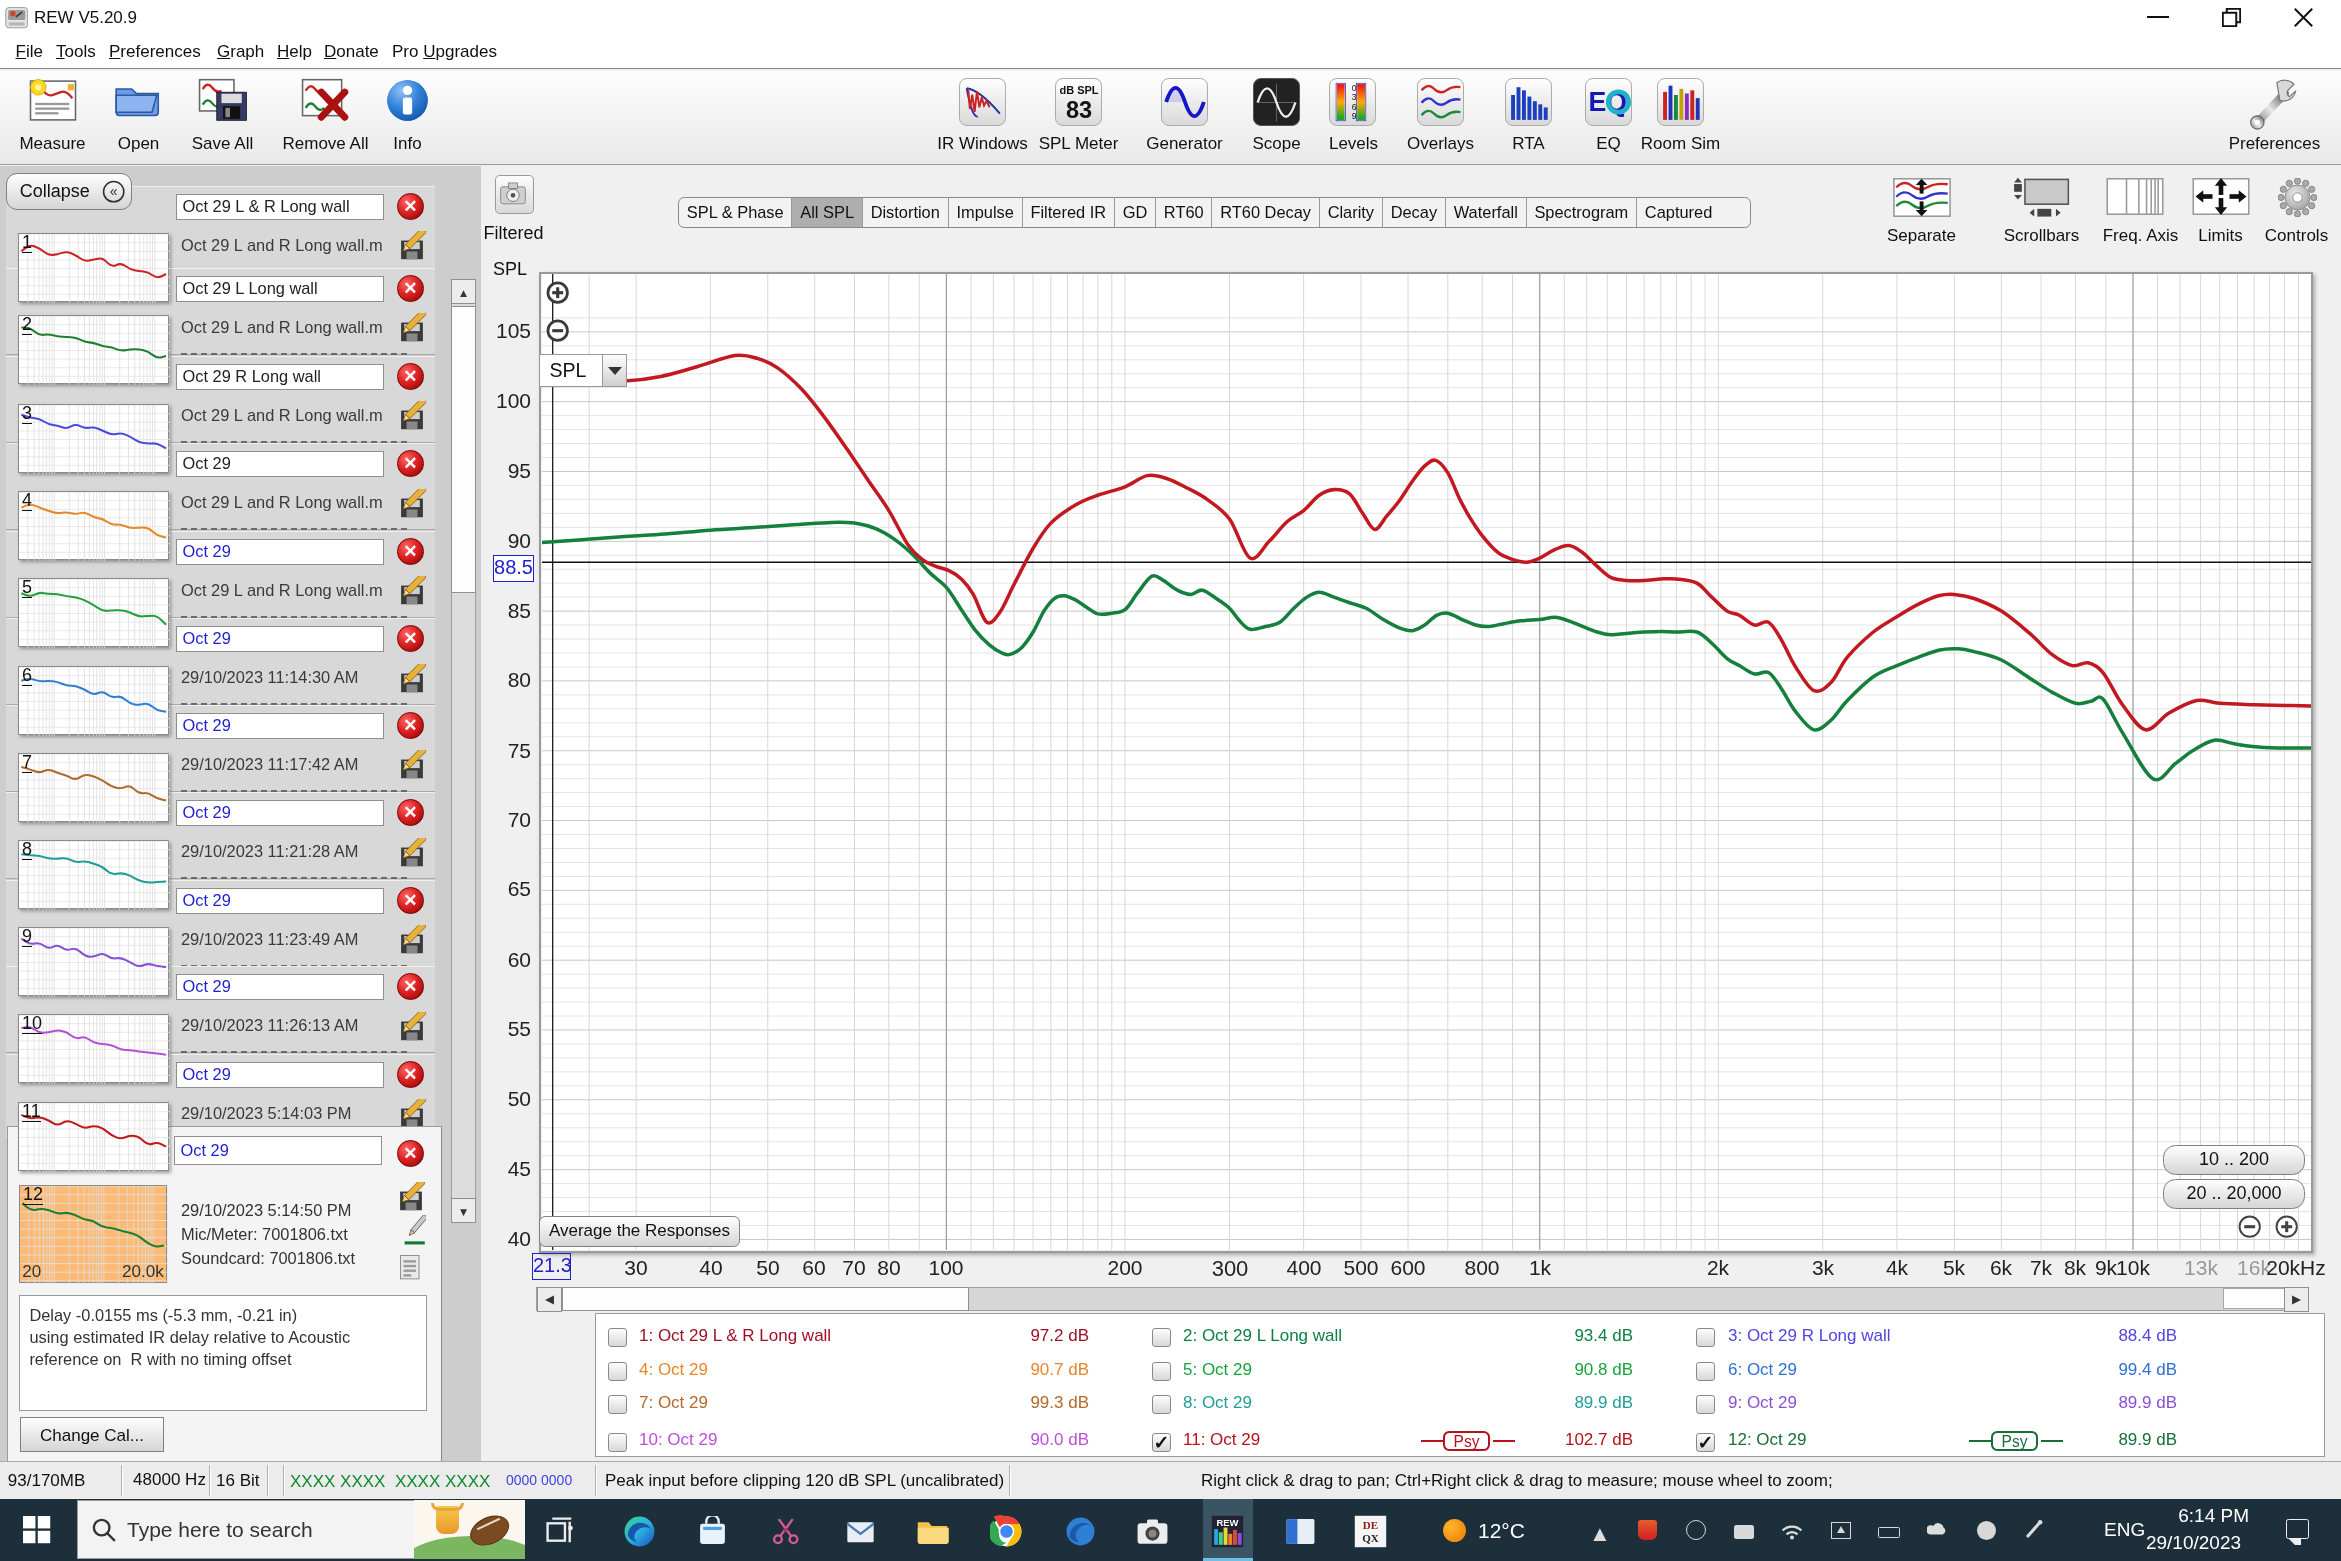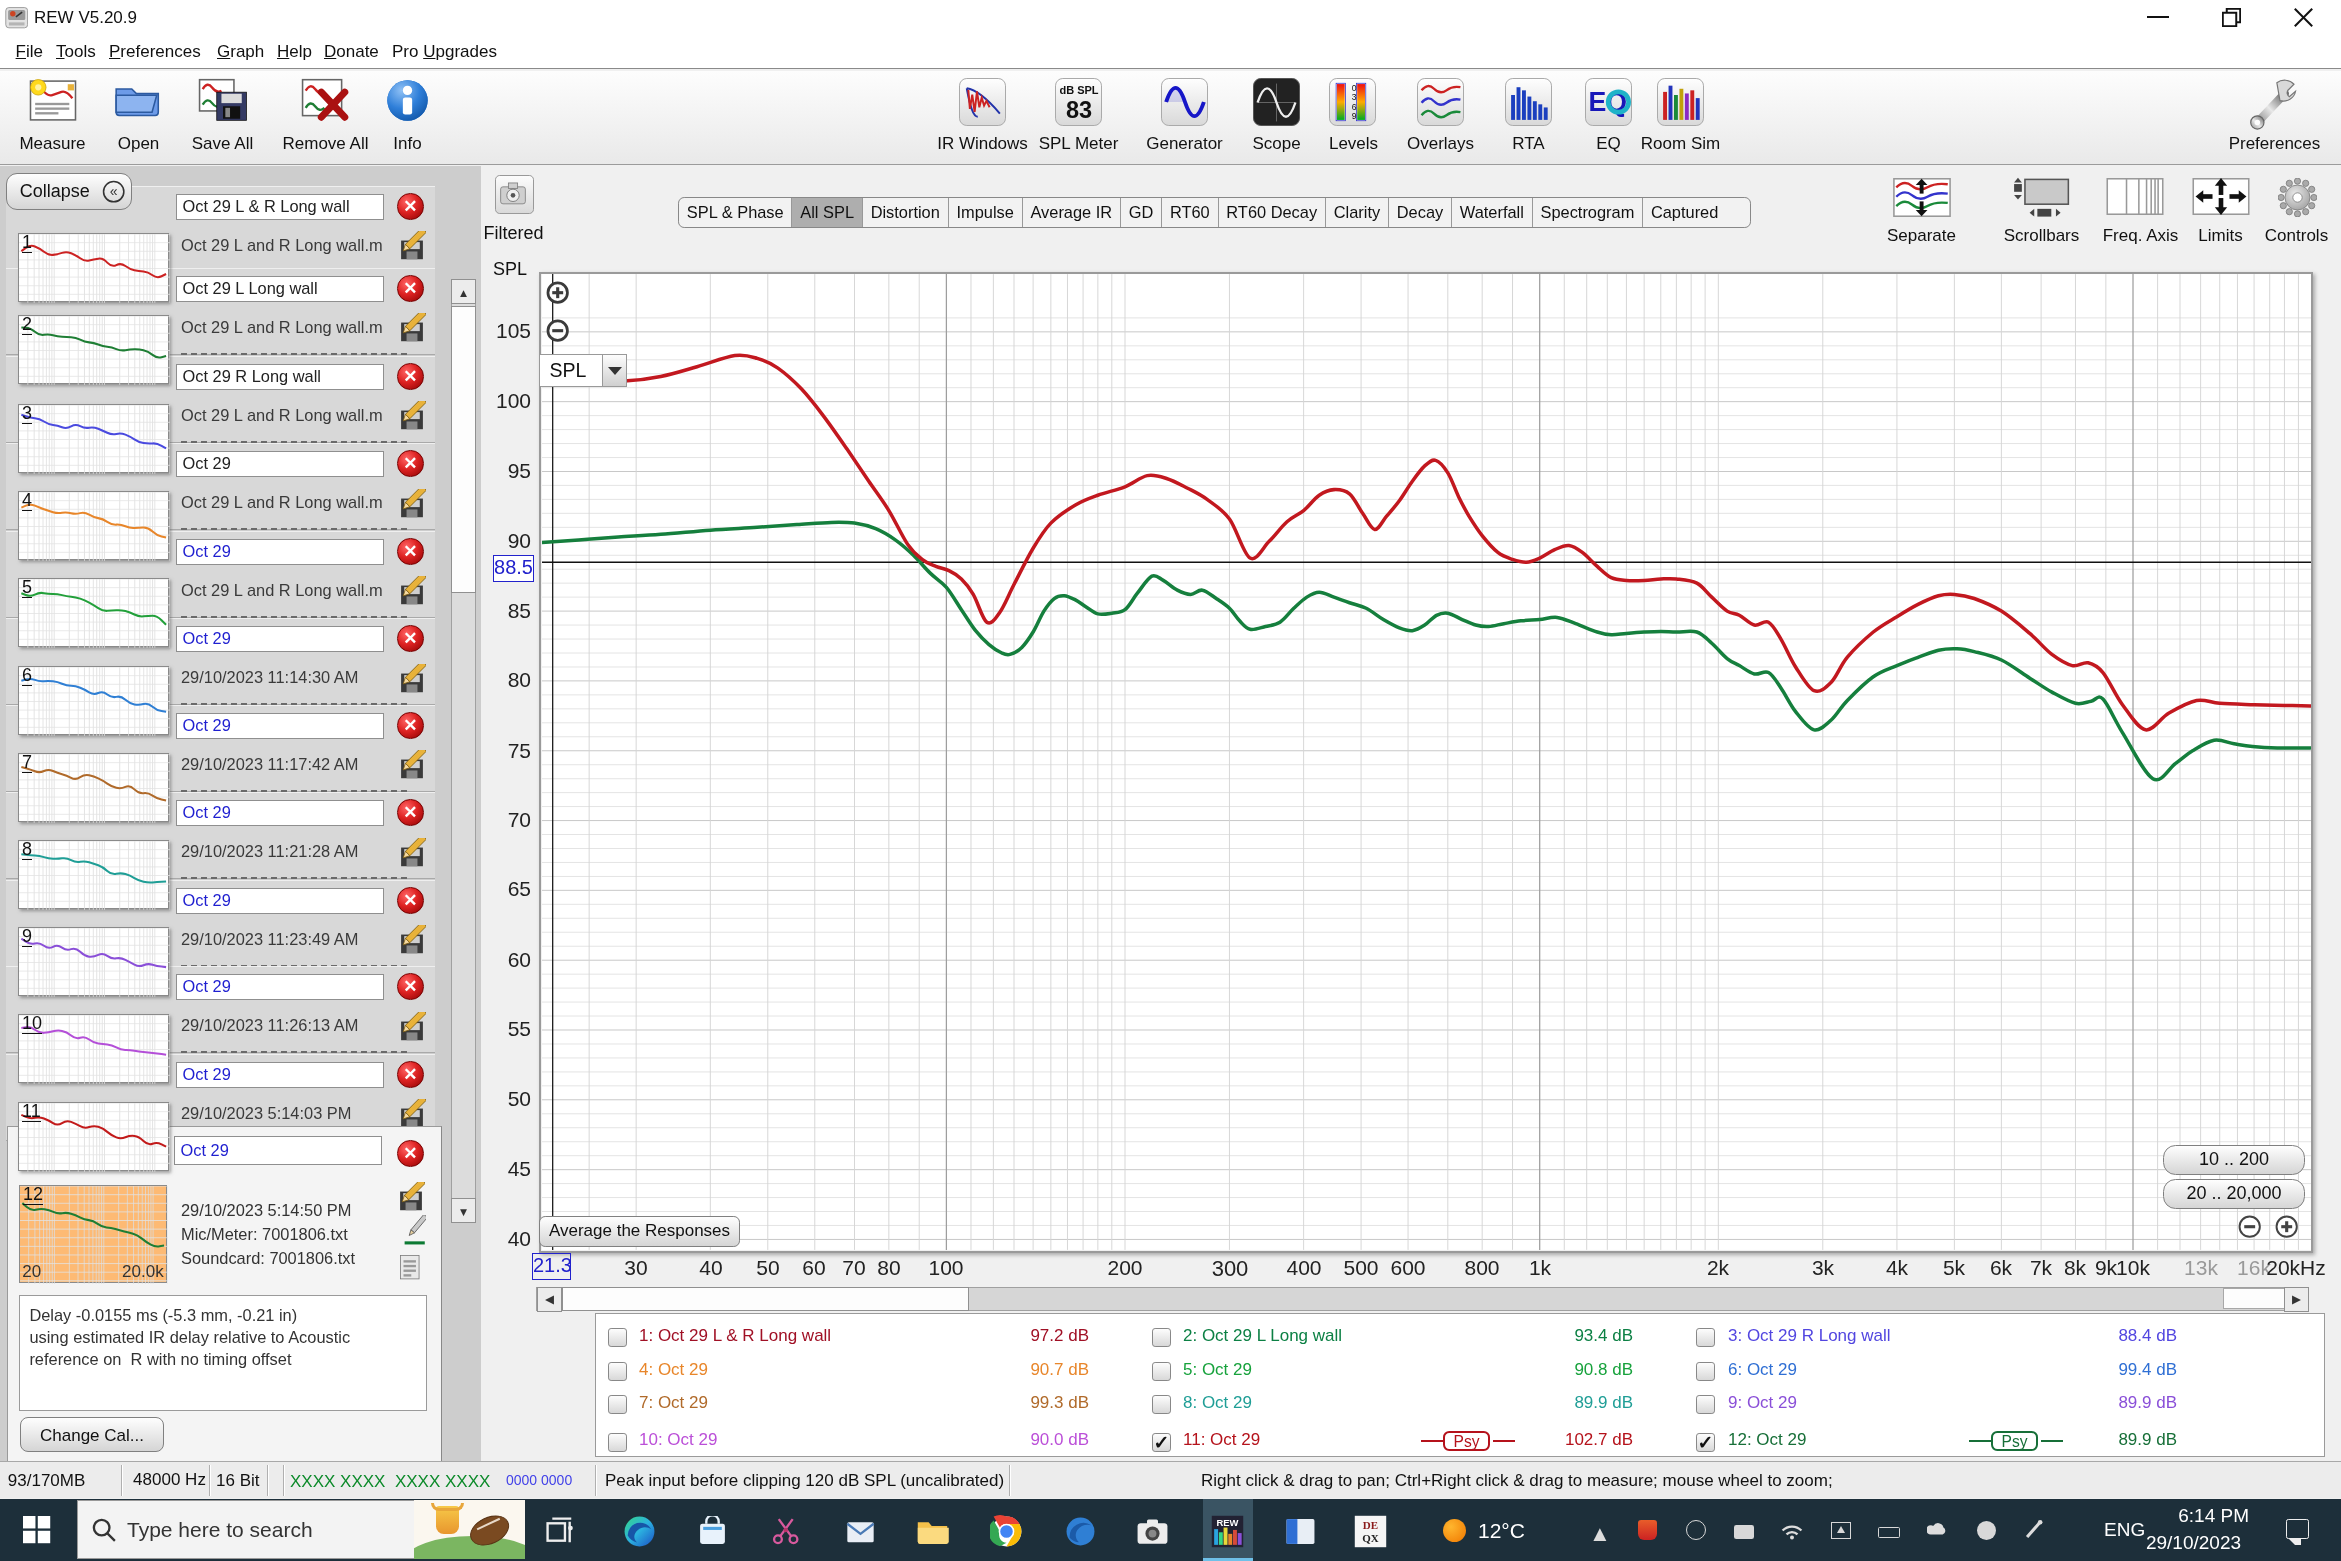--- a/index.html
+++ b/index.html
@@ -894,21 +894,21 @@
     <rect x="2" y="34" width="26" height="4" fill="#0c7a33"></rect>
   </svg>
 <svg style="position:absolute;left:398px;top:1254px" width="25" height="28" viewBox="0 0 32 36">
     <rect x="3" y="2" width="24" height="30" fill="#e9e9e9" stroke="#777"></rect>
     <rect x="7" y="8" width="16" height="3" fill="#999"></rect>
     <rect x="7" y="14" width="16" height="3" fill="#999"></rect>
     <rect x="7" y="20" width="16" height="3" fill="#999"></rect>
     <rect x="7" y="26" width="10" height="3" fill="#999"></rect>
   </svg>
 <div style="position:absolute;left:19px;top:1295px;width:408px;height:116px;background:#fff;border:1.6px solid #9a9a9a;font-size:16.4px;color:#333;padding:7.8px 0 0 9.4px;line-height:22px;white-space:nowrap;overflow:hidden">Delay -0.0155 ms (-5.3 mm, -0.21 in)<br>using estimated IR delay relative to Acoustic<br>reference on&nbsp; R with no timing offset</div>
-<div class="btn" style="position:absolute;left:20px;top:1417px;width:144px;height:35px;border-radius:8px;font-size:17px;line-height:35px;text-align:center">Change Cal...</div>
+<div class="btn" style="position:absolute;left:20px;top:1417px;width:144px;height:35px;border-radius:0;font-size:17px;line-height:35px;text-align:center">Change Cal...</div>
 
 <div class="btn" style="position:absolute;left:6.2px;top:173px;width:126px;height:37px;border-radius:11px;font-size:18px;line-height:34px;padding-left:12.5px">Collapse
 <svg style="position:absolute;right:6.2px;top:6.2px;font-size:23px" width="23.4" height="23.4" viewBox="0 0 30 30">
       <circle cx="15" cy="15" r="13" fill="none" stroke="#333" stroke-width="2"></circle>
       <text x="15" y="21" text-anchor="middle" font-size="18" fill="#333" font-family="Liberation Sans">«</text>
     </svg></div>
 <div style="position:absolute;left:451px;top:279px;width:25px;height:943px;background:#dcdcdc;border:0.8px solid #a0a0a0"></div>
 <div class="sbbtn" style="left:451px;top:279px">▲</div>
 <div style="position:absolute;left:451px;top:306px;width:25px;height:287px;background:#fdfdfd;border:0.8px solid #909090"></div>
 <div class="sbbtn" style="left:451px;top:1198px">▼</div>
@@ -920,21 +920,21 @@
       <circle cx="22" cy="25" r="8" fill="#eee" stroke="#666"></circle>
       <circle cx="22" cy="25" r="3" fill="#555"></circle>
     </svg></div>
 <div style="position:absolute;left:468px;top:223px;width:91px;text-align:center;font-size:18px;color:#111">Filtered</div>
 <div style="position:absolute;left:493px;top:259px;font-size:18px;color:#111">SPL</div>
 <div style="position:absolute;left:678px;top:197px;width:1073px;height:31px;display:flex;border:1.6px solid #888;border-radius:6.2px;background:#f2f2f2;overflow:hidden">
     <div style="flex:0 0 auto;padding:0 7.8px;font-size:16.4px;line-height:29px;color:#111;border-right:0.8px solid #999;white-space:nowrap">SPL &amp; Phase</div>
     <div style="flex:0 0 auto;padding:0 7.8px;font-size:16.4px;line-height:29px;color:#111;background:#aeaeae;border-right:0.8px solid #999;white-space:nowrap">All SPL</div>
     <div style="flex:0 0 auto;padding:0 7.8px;font-size:16.4px;line-height:29px;color:#111;border-right:0.8px solid #999;white-space:nowrap">Distortion</div>
     <div style="flex:0 0 auto;padding:0 7.8px;font-size:16.4px;line-height:29px;color:#111;border-right:0.8px solid #999;white-space:nowrap">Impulse</div>
-    <div style="flex:0 0 auto;padding:0 7.8px;font-size:16.4px;line-height:29px;color:#111;border-right:0.8px solid #999;white-space:nowrap">Average IR</div>
+    <div style="flex:0 0 auto;padding:0 7.8px;font-size:16.4px;line-height:29px;color:#111;border-right:0.8px solid #999;white-space:nowrap">Filtered IR</div>
     <div style="flex:0 0 auto;padding:0 7.8px;font-size:16.4px;line-height:29px;color:#111;border-right:0.8px solid #999;white-space:nowrap">GD</div>
     <div style="flex:0 0 auto;padding:0 7.8px;font-size:16.4px;line-height:29px;color:#111;border-right:0.8px solid #999;white-space:nowrap">RT60</div>
     <div style="flex:0 0 auto;padding:0 7.8px;font-size:16.4px;line-height:29px;color:#111;border-right:0.8px solid #999;white-space:nowrap">RT60 Decay</div>
     <div style="flex:0 0 auto;padding:0 7.8px;font-size:16.4px;line-height:29px;color:#111;border-right:0.8px solid #999;white-space:nowrap">Clarity</div>
     <div style="flex:0 0 auto;padding:0 7.8px;font-size:16.4px;line-height:29px;color:#111;border-right:0.8px solid #999;white-space:nowrap">Decay</div>
     <div style="flex:0 0 auto;padding:0 7.8px;font-size:16.4px;line-height:29px;color:#111;border-right:0.8px solid #999;white-space:nowrap">Waterfall</div>
     <div style="flex:0 0 auto;padding:0 7.8px;font-size:16.4px;line-height:29px;color:#111;border-right:0.8px solid #999;white-space:nowrap">Spectrogram</div>
     <div style="flex:0 0 auto;padding:0 7.8px;font-size:16.4px;line-height:29px;color:#111;white-space:nowrap">Captured</div>
   </div>
 

